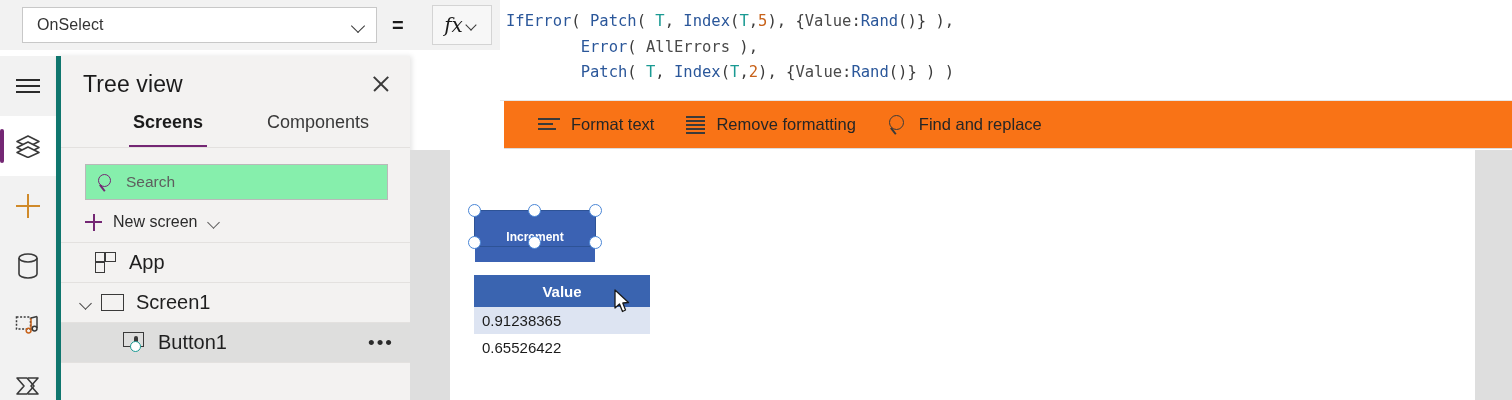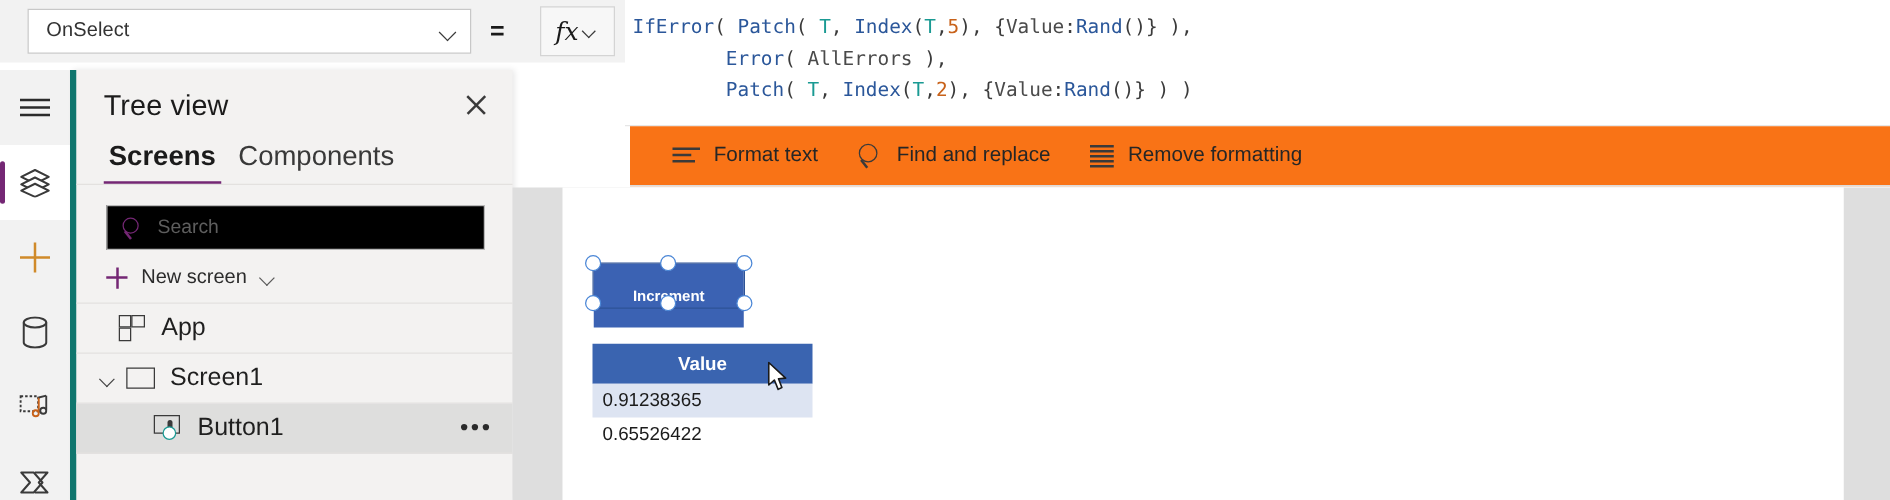--- a/index.html
+++ b/index.html
@@ -144,31 +144,32 @@
     width: 20px; height: 1.6px; background: #3a3a3a;
   }
   .ic-close::before { transform: rotate(45deg); }
   .ic-close::after  { transform: rotate(-45deg); }
 
   .tabs {
     display: flex; gap: 10px; padding: 0 22px; height: 36px;
     border-bottom: 1px solid #e3e1df;
   }
   .tab {
-    position: relative; font-size: 22px; color: #393939;
+    position: relative; font-size: 18px; color: #393939;
     padding: 0 4px 4px 4px;
+    margin-left: 46px;
   }
   .tab.active { color: #1b1b1b; font-weight: 700; }
   .tab.active::after {
     content: ""; position: absolute; left: 0; right: 0; bottom: 0;
     height: 2.5px; background: #742774;
   }
 
   .search-box {
-    margin: 16px 22px 0 24px; height: 36px; background: #000000;
+    margin: 16px 22px 0 24px; height: 36px; background: #86efac;
     border: 1px solid #b9b9b9; display: flex; align-items: center; gap: 11px;
     padding: 0 12px;
   }
   .ic-search { width: 17px; height: 17px; position: relative; flex: 0 0 auto; }
   .ic-search::before {
     content: ""; position: absolute; left: 0; top: 0;
     width: 11px; height: 11px; border: 1.7px solid #742774; border-radius: 50%;
   }
   .ic-search::after {
     content: ""; position: absolute; left: 2px; top: 10px;
@@ -310,32 +311,32 @@
   <div class="fbar">
     <div class="fbar-item">
       <span class="ic-fmt">
           <i></i>
           <i></i>
           <i></i>
         </span>
       <span class="lbl">Format text</span>
     </div>
     <div class="fbar-item">
+      <span class="ic-rem">
+          <i></i>
+          <i></i>
+          <i></i>
+          <i></i>
+          <i></i>
+        </span>
+      <span class="lbl">Remove formatting</span>
+    </div>
+    <div class="fbar-item">
       <span class="ic-find"></span>
       <span class="lbl">Find and replace</span>
-    </div>
-    <div class="fbar-item">
-      <span class="ic-rem">
-          <i></i>
-          <i></i>
-          <i></i>
-          <i></i>
-          <i></i>
-        </span>
-      <span class="lbl">Remove formatting</span>
     </div>
   </div>
 
   <div class="rail">
     <div class="rail-btn">
       <span class="ic-ham">
           <i></i>
           <i></i>
           <i></i>
         </span>

